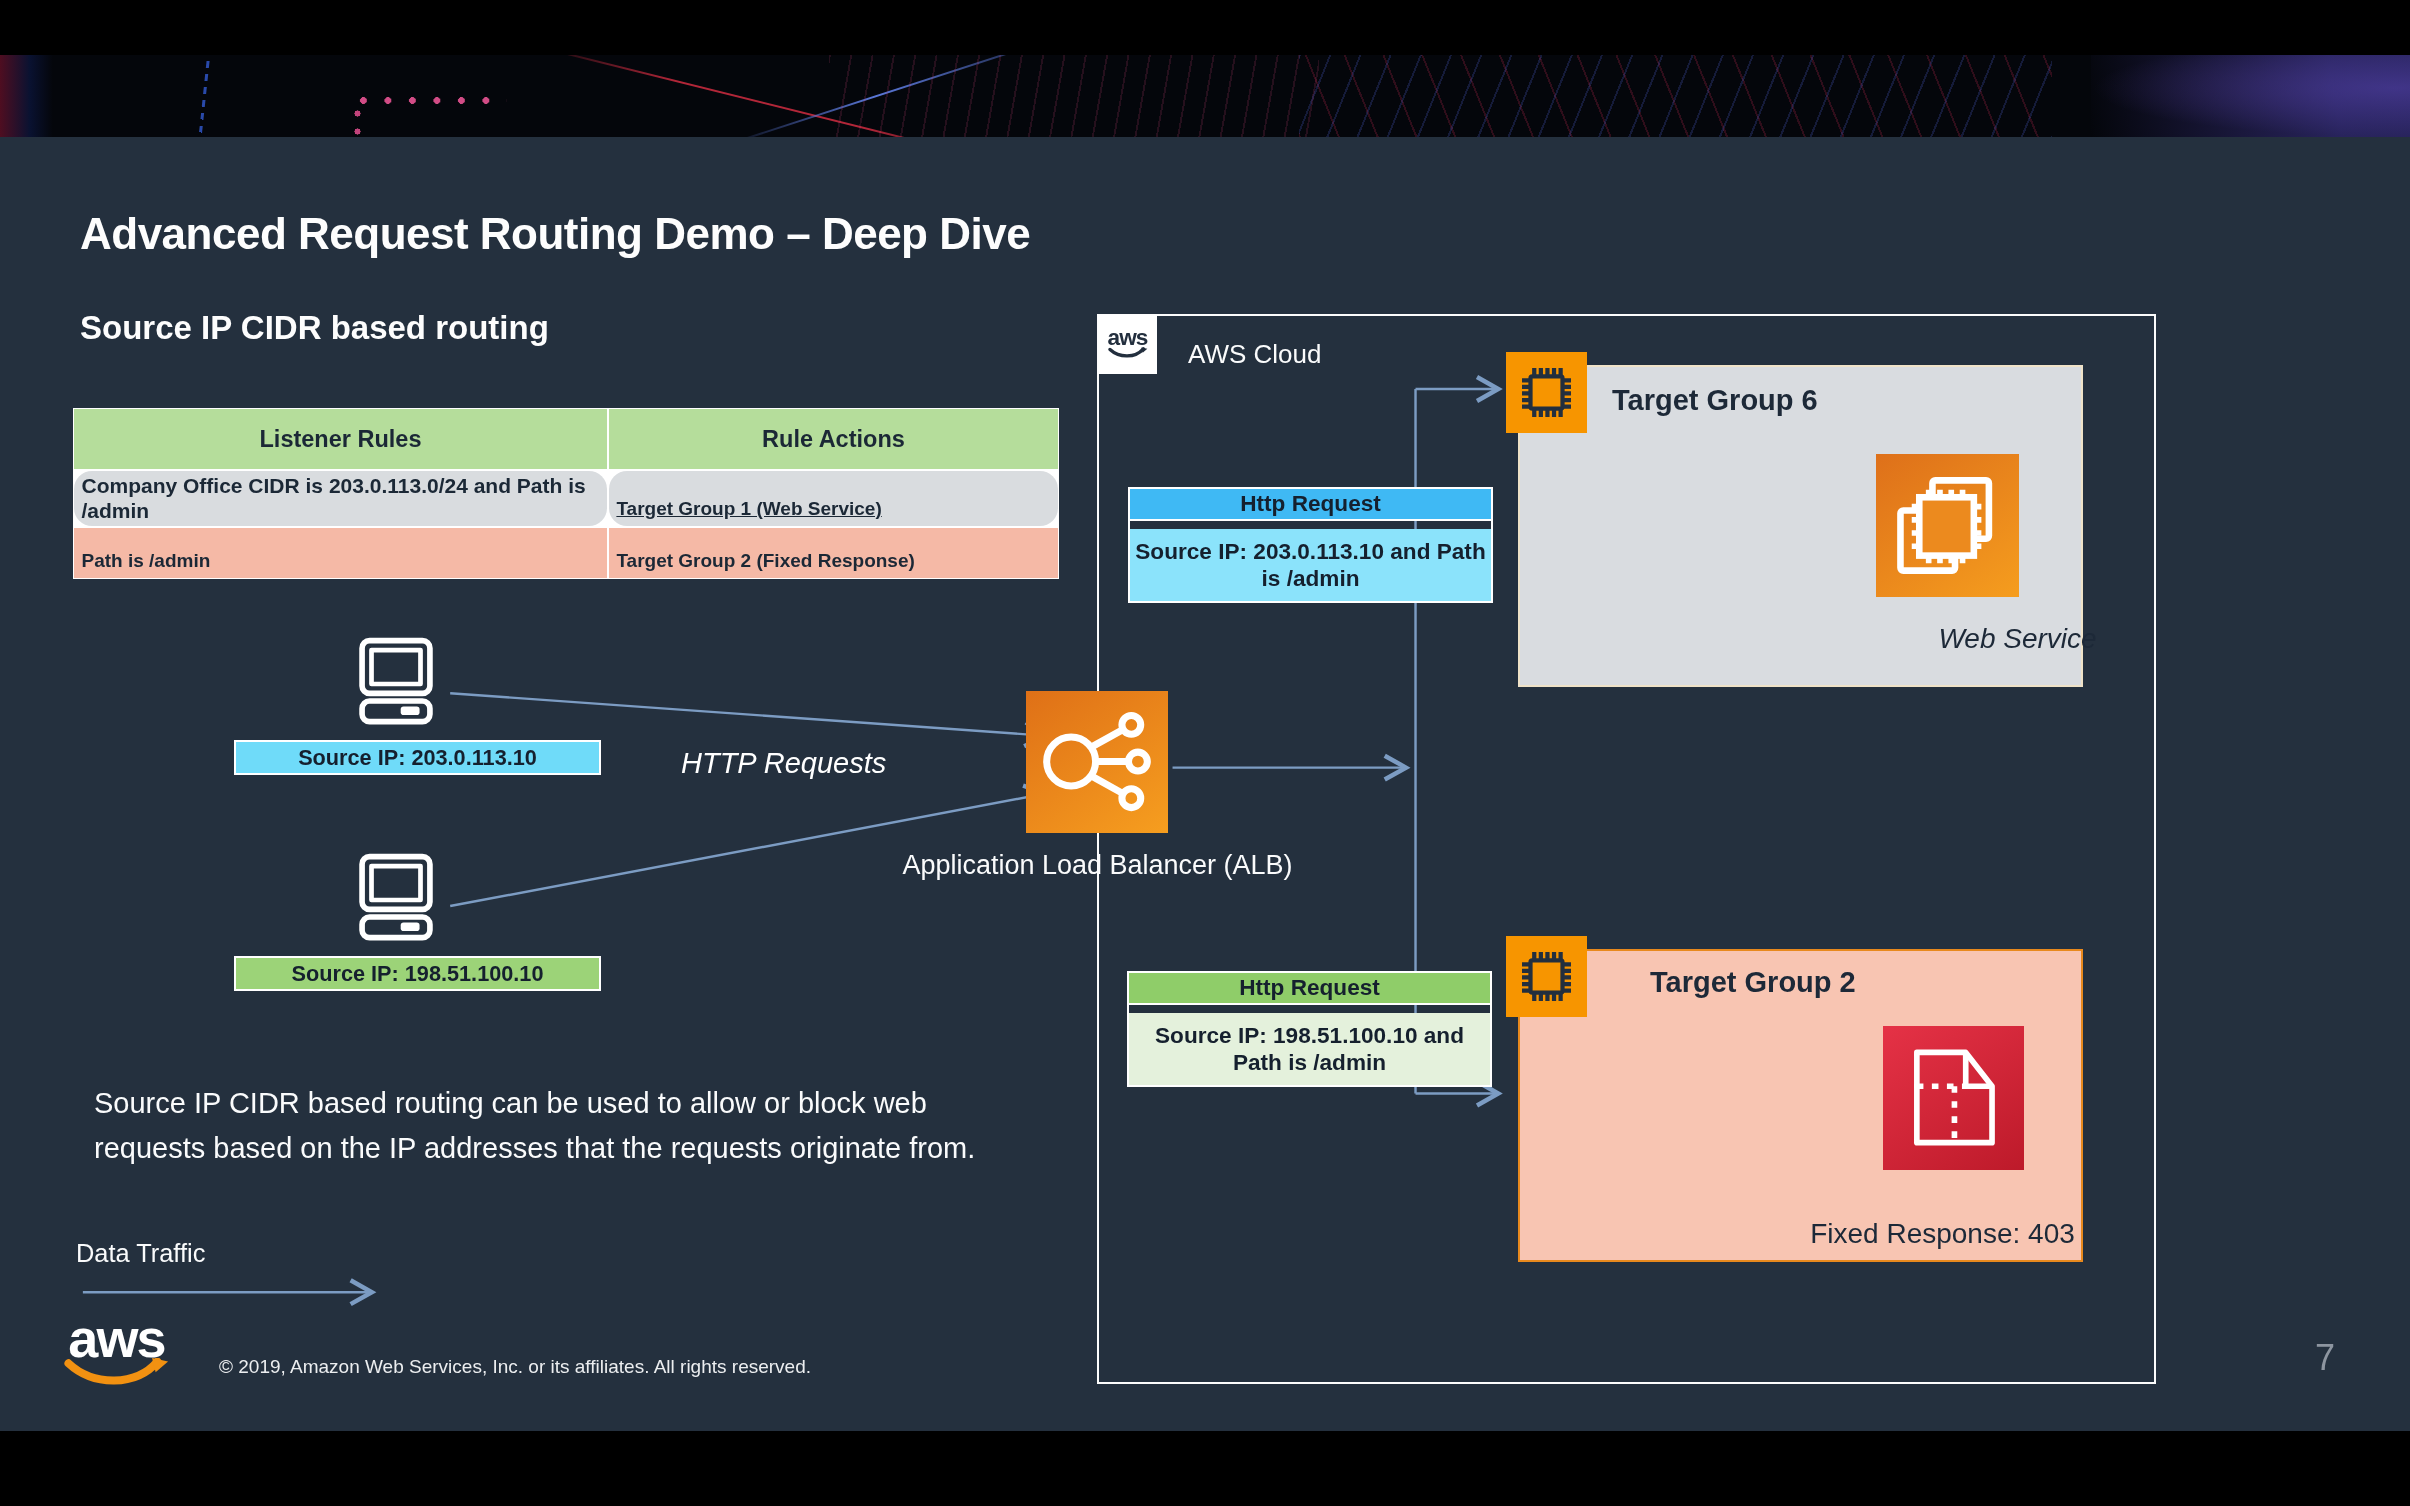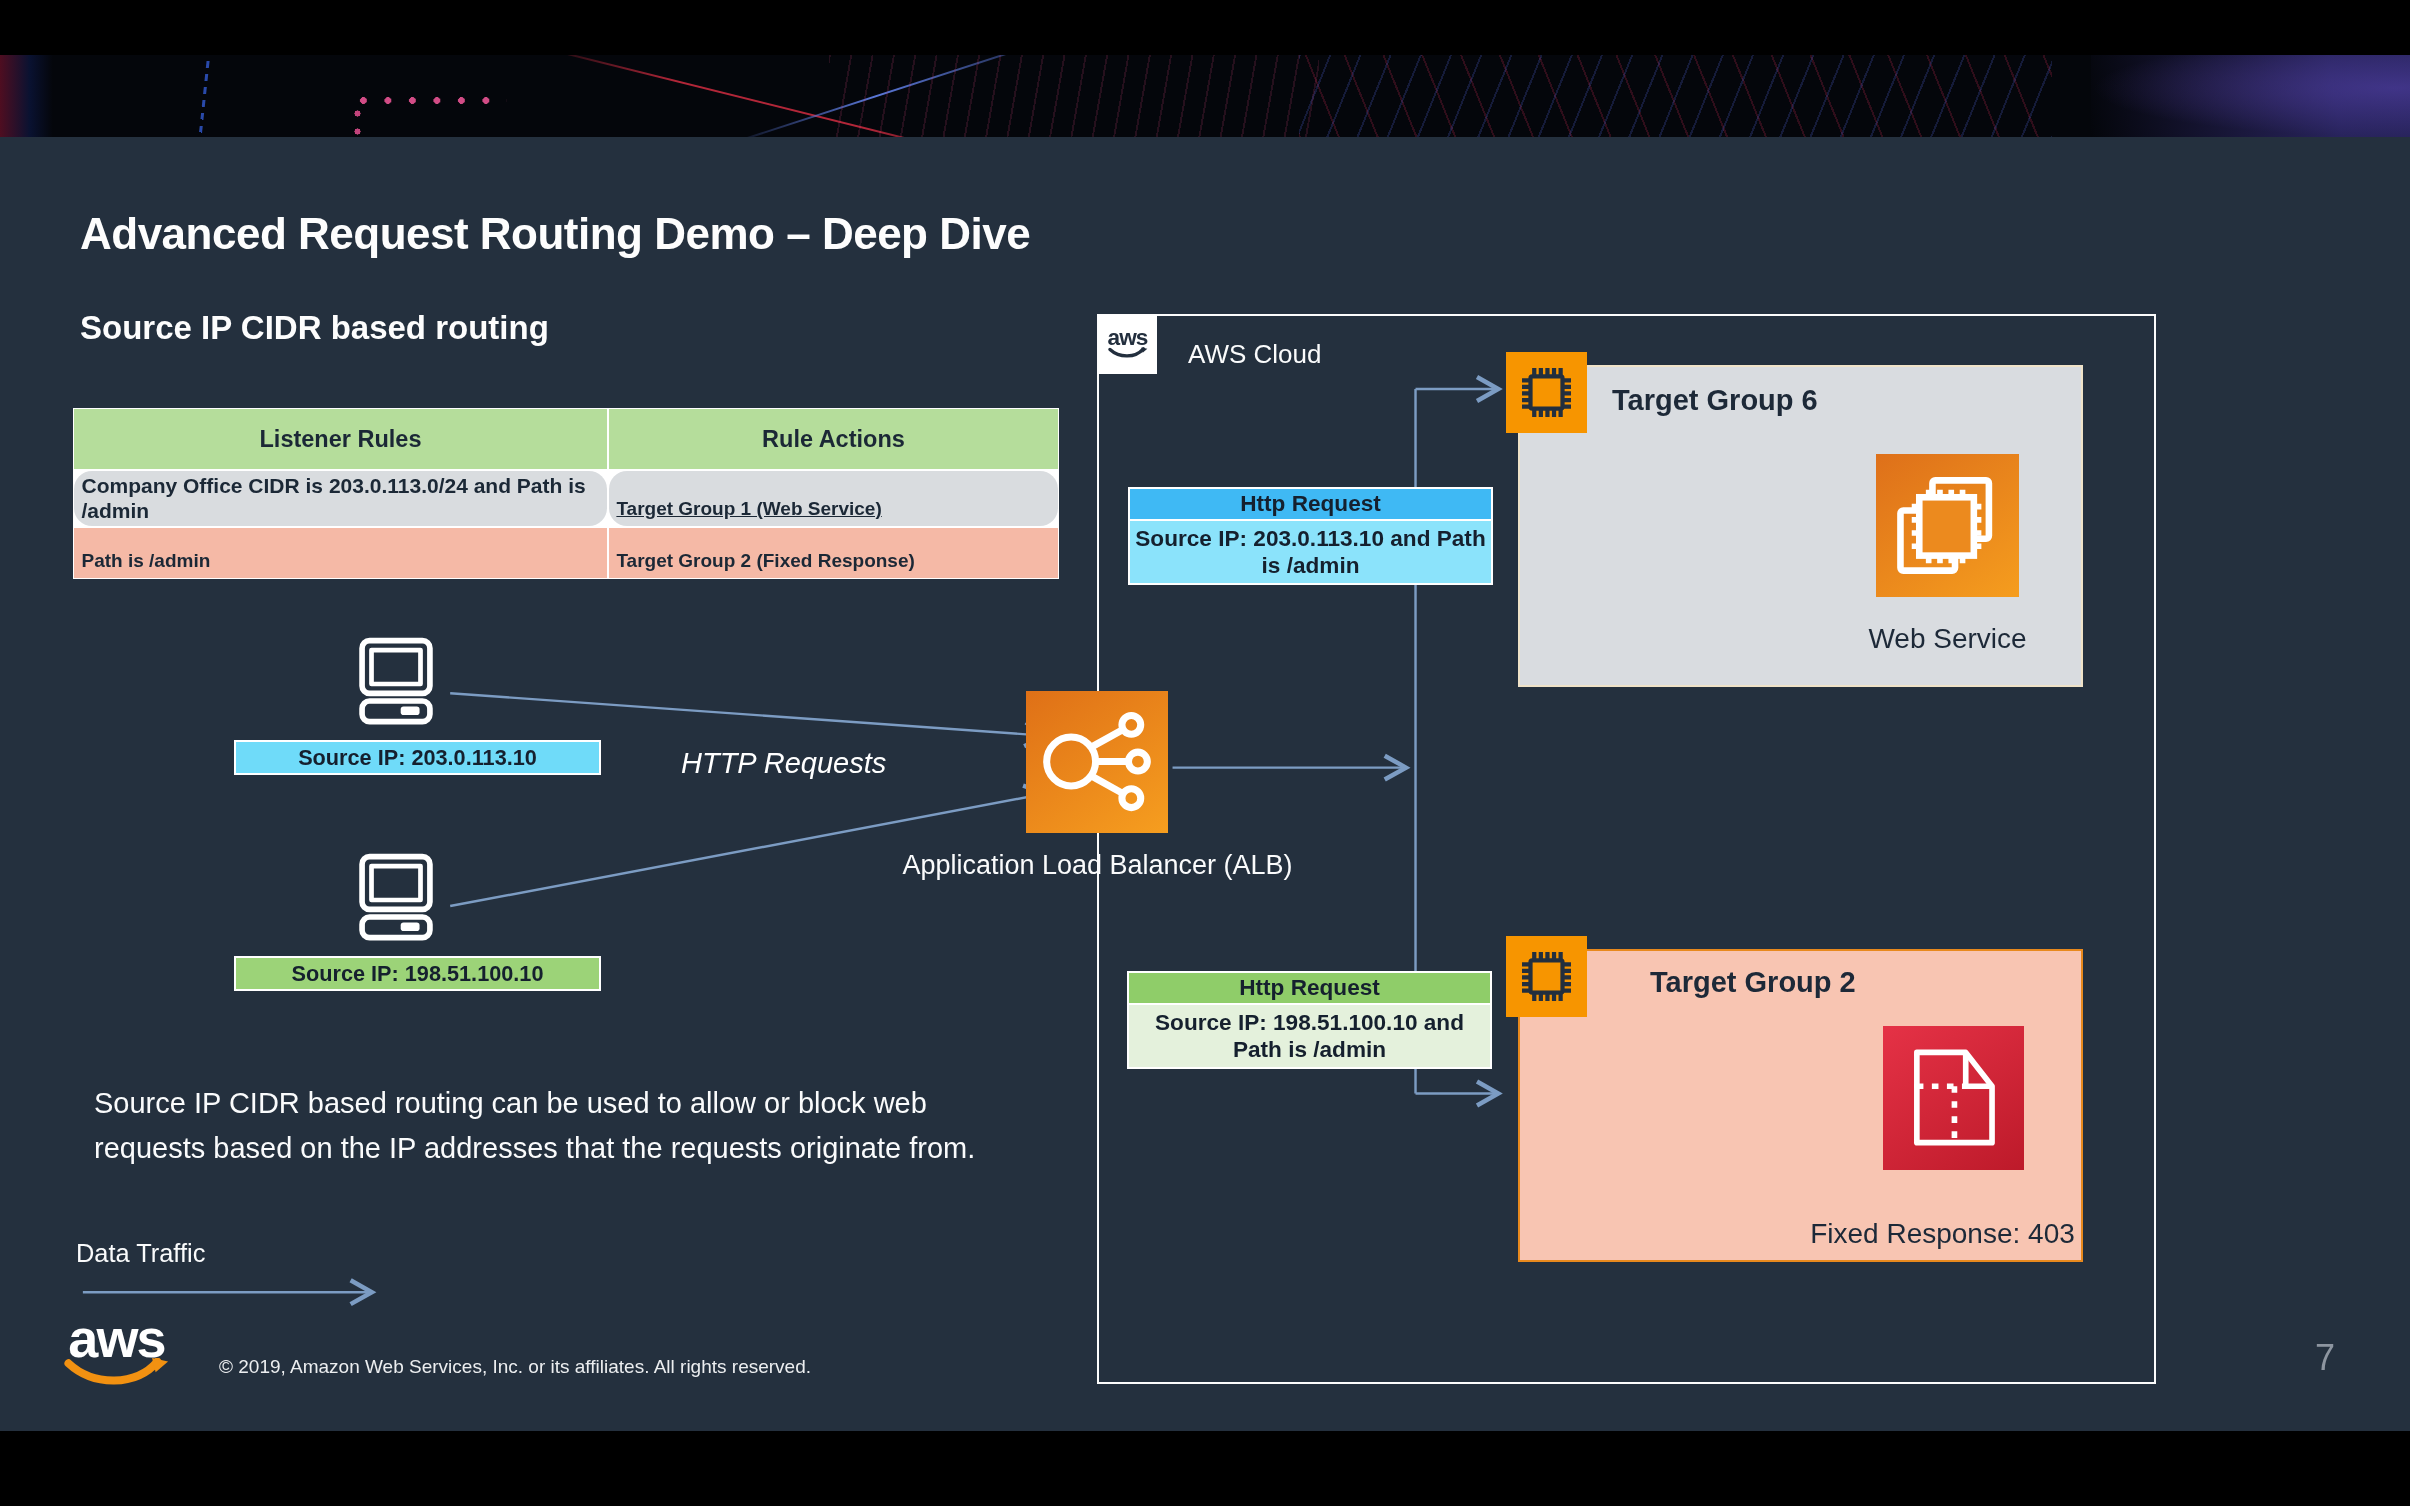--- a/index.html
+++ b/index.html
@@ -74,41 +74,41 @@
   
   .alb-icon { position:absolute; left:1026px; top:691px; width:142px; height:142px;
               background:linear-gradient(145deg,#DF7017,#F69E1F); }
 
   
   .req-box { position:absolute; width:365px; border:2.8px solid #FFF; }
   .req-box.b1 { left:1128px; top:487px; }
   .req-box.b2 { left:1127px; top:971px; }
   .req-head { height:32px; display:flex; align-items:center; justify-content:center;
               font-size:22.6px; font-weight:bold; color:#15202E; border-bottom:2.8px solid #FFF; }
-  .req-body { height:62px; display:flex; align-items:center; justify-content:center; text-align:center;
-              font-size:22.6px; font-weight:bold; color:#15202E; line-height:1.2; padding:0 3.8px; }
+  .req-body { height:72px; display:flex; align-items:center; justify-content:center; text-align:center;
+              font-size:22.6px; font-weight:bold; color:#15202E; line-height:1.2; padding:0 3.8px;margin-top:8px; }
   .b1 .req-head { background:#3FB9F4; } .b1 .req-body { background:#8BE3FB; }
   .b2 .req-head { background:#8FCD69; } .b2 .req-body { background:#E4F1DC; }
 
   
   .tg { position:absolute; left:1518px; width:565px; }
   .tg.g1 { top:365px; height:322px; background:#D9DCE0; border:2.8px solid #EFE2C8; }
   .tg.g2 { top:949px; height:313px; background:#F8C5B2; border:2.8px solid #E8891D; }
   .chip-badge { position:absolute; width:81px; height:81px; background:#F79500;
                 display:flex; align-items:center; justify-content:center; }
   .chip-badge.g1 { left:1506px; top:352px; }
   .chip-badge.g2 { left:1506px; top:936px; }
   .tg-title { position:absolute; left:1612px; font-size:29px; font-weight:bold; color:#1D2938; }
   .tg-title.g1 { top:384px; } .tg-title.g2 { top:966px;margin-left:38px; }
   .ec2-icon { position:absolute; left:1876px; top:454px; width:143px; height:143px;
               background:linear-gradient(145deg,#DE701A,#F59D1E); }
   .doc-icon { position:absolute; left:1883px; top:1026px; width:141px; height:144px;
               background:linear-gradient(145deg,#E53246,#BD1A2A); }
   .tg-caption { position:absolute; width:395px; text-align:center; font-size:28px; color:#1D2938; }
-  .tg-caption.g1 { left:1750px; top:623px; }
+  .tg-caption.g1 { left:1820px; top:623px;font-style:italic; }
   .tg-caption.g2 { left:1745px; top:1218px; }
 
   
   .description { position:absolute; left:94px; top:1081px; width:909px; font-size:29px; line-height:1.55; color:#FAFBFC; }
   .footer-logo { position:absolute; left:58px; top:1311px; width:117px; text-align:center; }
   .footer-logo .aws-word { font-size:54px; font-weight:bold; color:#FFF; letter-spacing:-1.9px; line-height:1; }
   .footer-logo svg { display:block; margin:-7.5px auto 0; }
   .copyright { position:absolute; left:219px; top:1356px; font-size:19px; color:#ECEEF0; }
   .page-number { position:absolute; left:2315px; top:1337px; font-size:36px; color:#8D95A0; }
 

